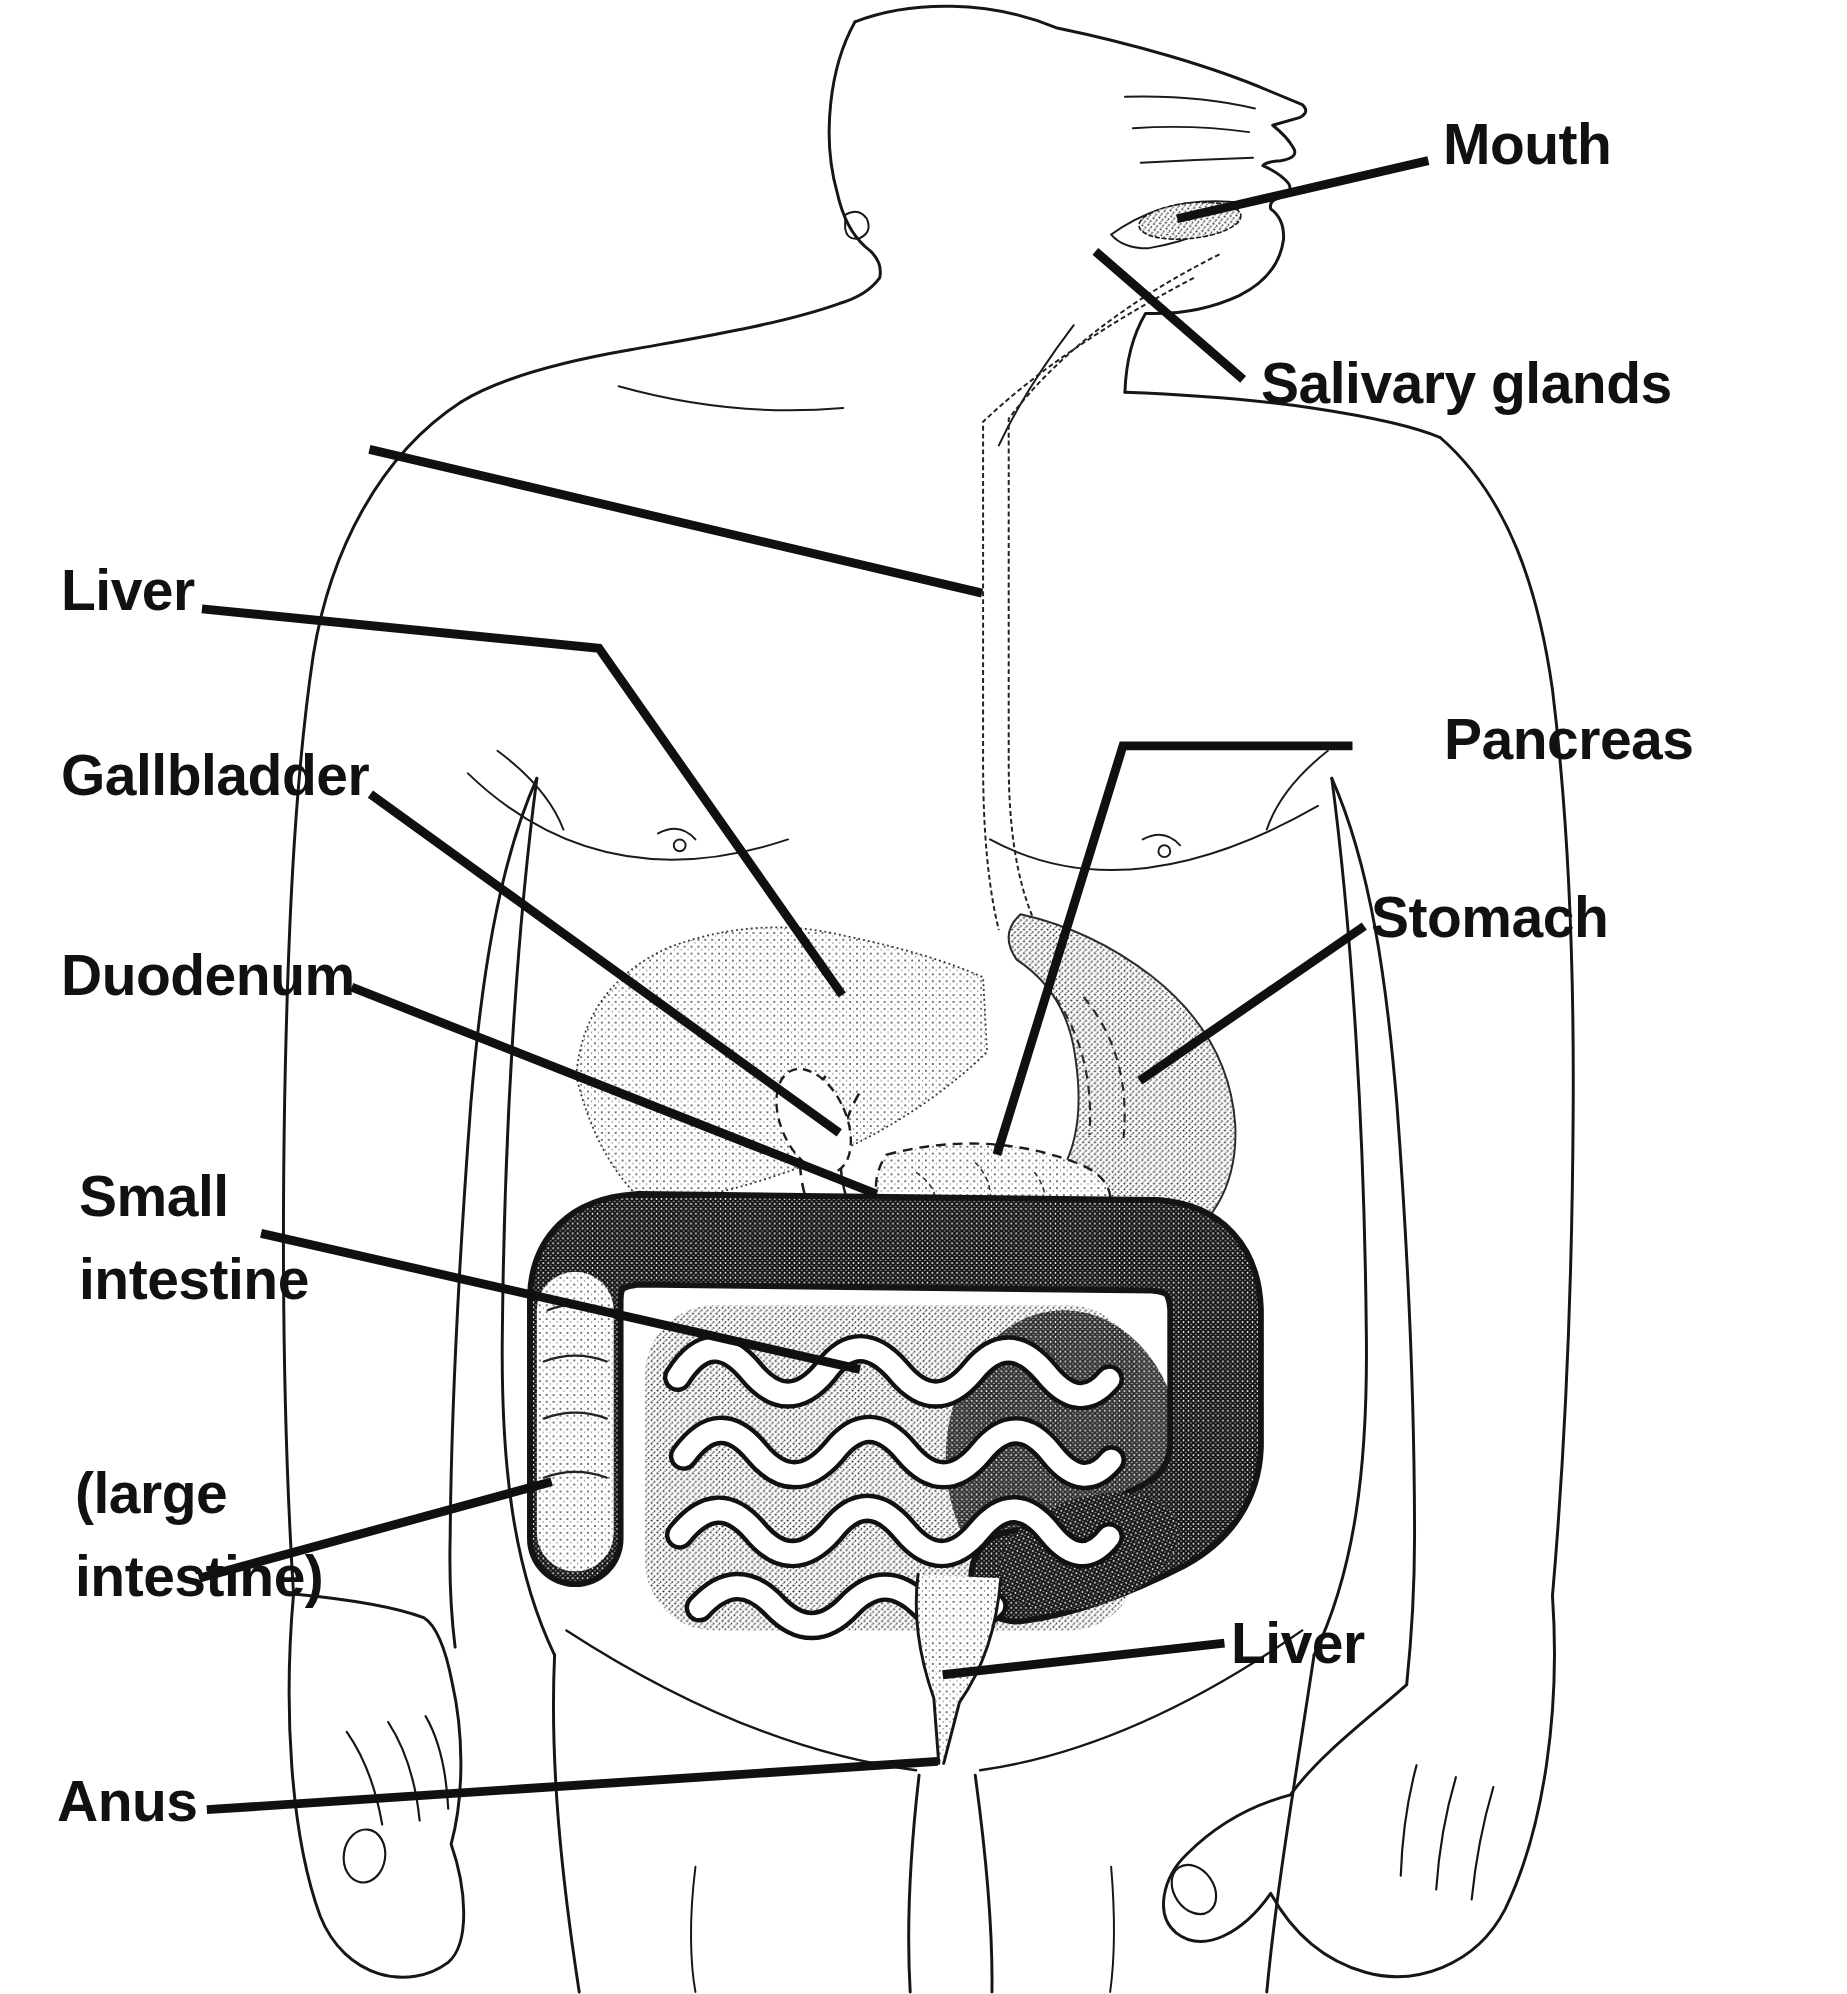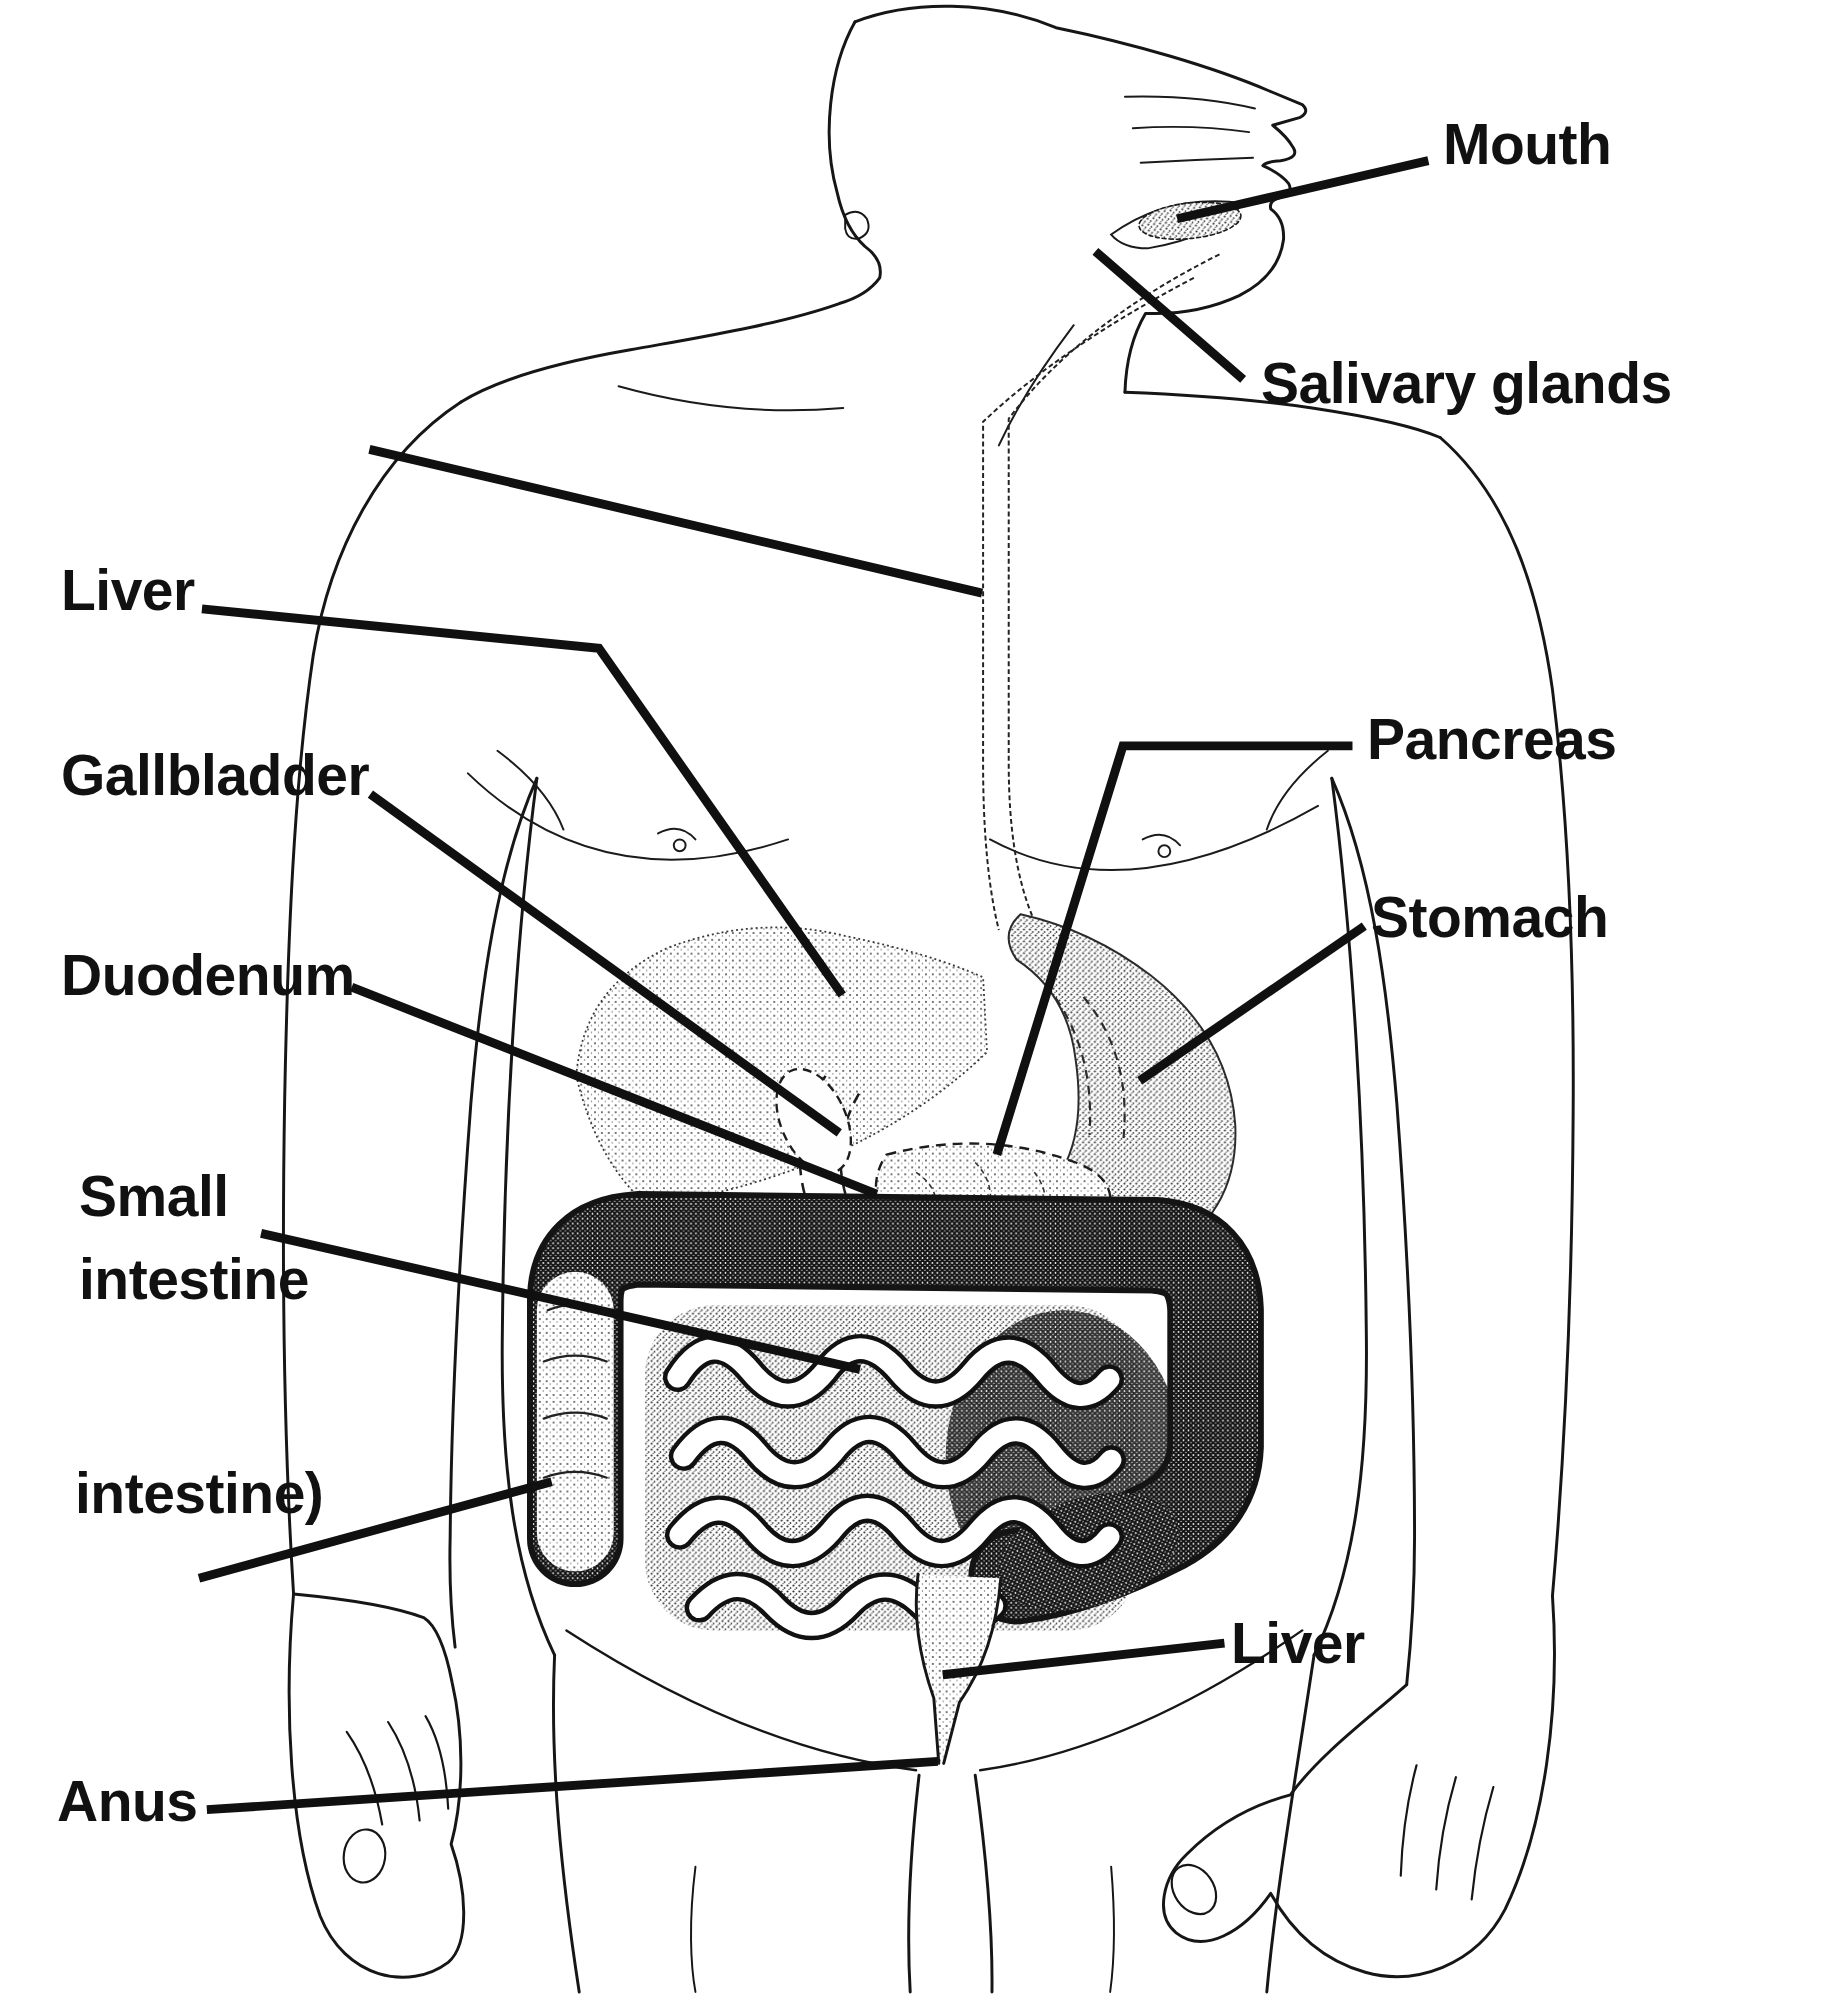--- a/index.html
+++ b/index.html
@@ -195,22 +195,23 @@
 <div class="lbl" style="left:61px;top:562px">Liver</div>
 <div class="lbl" style="left:61px;top:747px">Gallbladder</div>
 <div class="lbl" style="left:61px;top:947px">Duodenum</div>
 
 <div class="lbl" style="left:61px;top:1155px">
   <div class="ln">Small</div>
   <div class="ln">intestine</div>
 </div>
 
 <div class="lbl" style="left:57px;top:1452px">
+  <div class="ln">(large</div>
   <div class="ln">intestine)</div>
 </div>
 
 <div class="lbl" style="left:57px;top:1773px">Anus</div>
-<div class="lbl" style="left:1367px;top:711px">Pancreas</div>
+<div class="lbl" style="left:1444px;top:711px">Pancreas</div>
 <div class="lbl" style="left:1371px;top:889px">Stomach</div>
 <div class="lbl" style="left:1231px;top:1615px">Liver</div>
 
 </div>
 
 
 </body></html>

